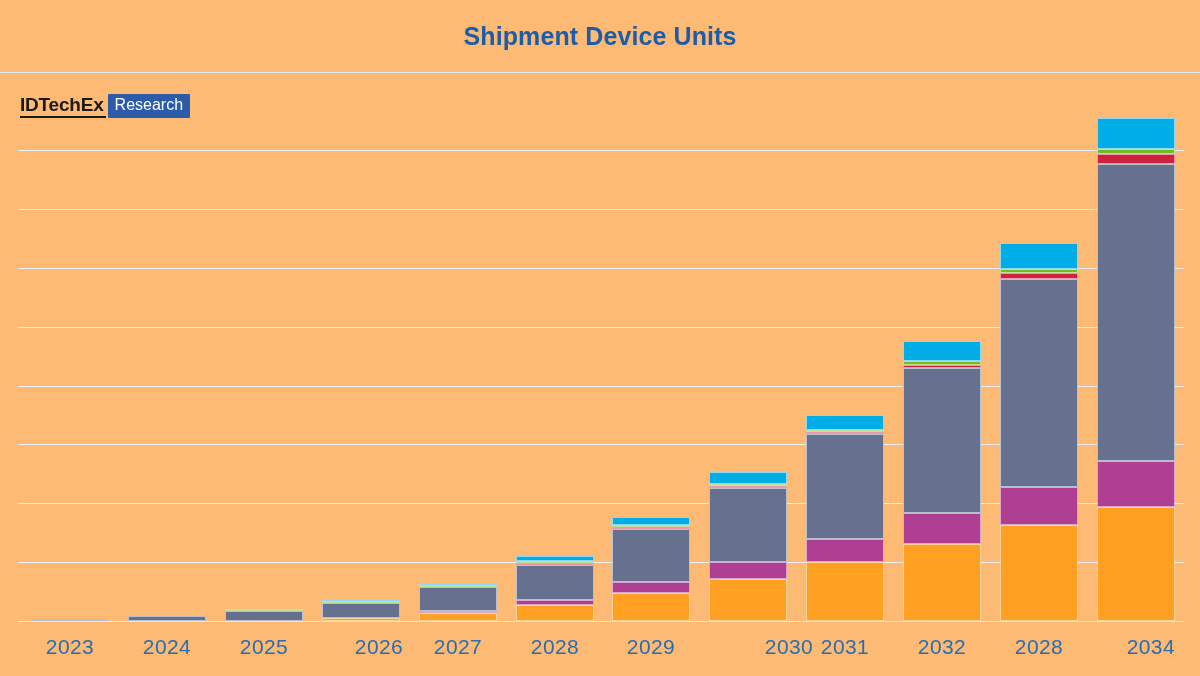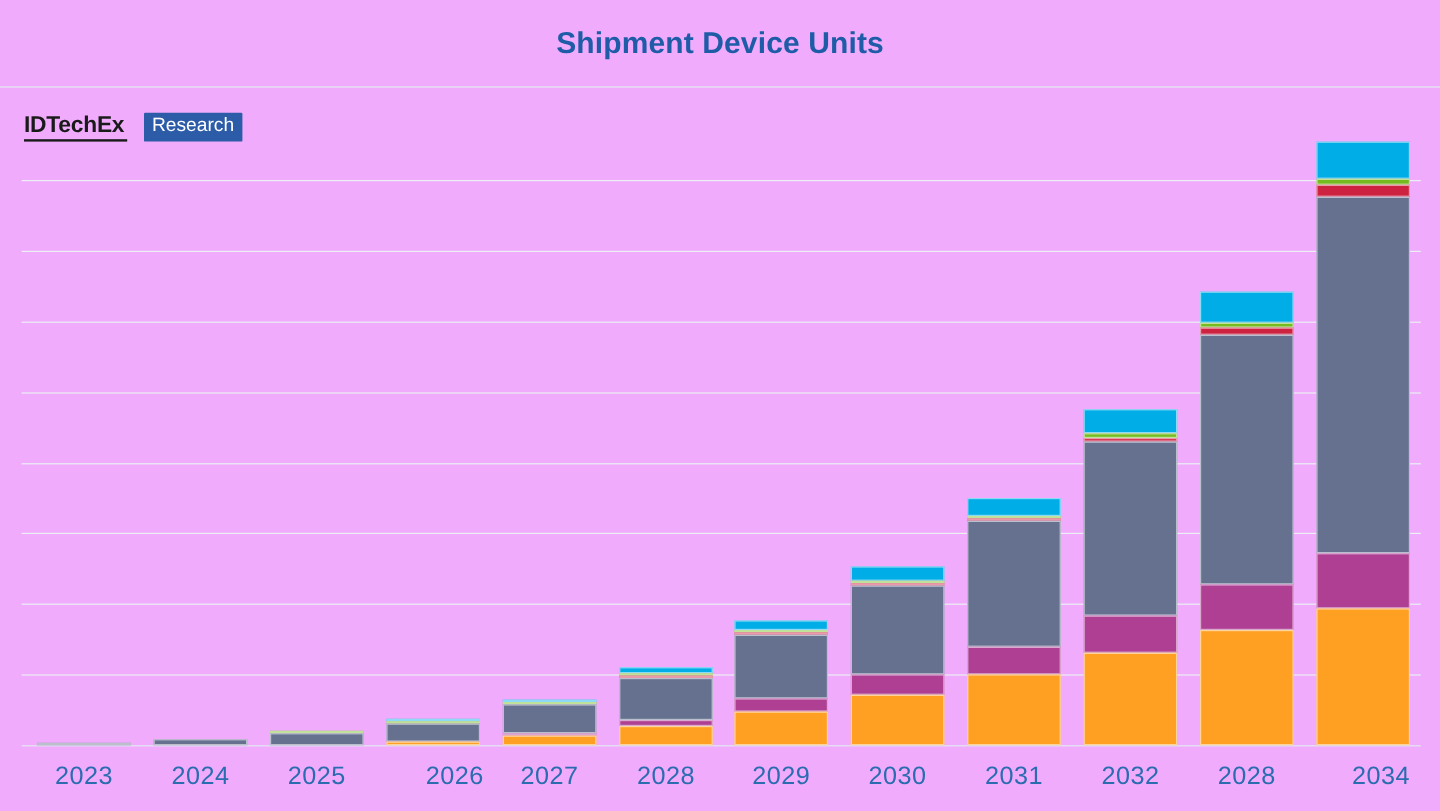--- a/index.html
+++ b/index.html
@@ -7,21 +7,21 @@
   html, body {
     margin: 0; padding: 0;
     width: 1200px; height: 676px;
     background: #ffffff;
     font-family: "Liberation Sans", sans-serif;
     overflow: hidden;
   }
   #page {
     position: relative;
     width: 1200px; height: 676px;
-    background: #f0abfc;
+    background: #fdba74;
   }
 
   
   .chart-title {
     position: absolute;
     top: 22px; left: 0; width: 1200px;
     text-align: center;
     font-size: 25px;
     font-weight: bold;
     color: #1F5CA8;
@@ -47,21 +47,21 @@
     font-size: 19px;
     font-weight: bold;
     color: #1A1A1A;
     line-height: 22px;
     border-bottom: 2px solid #1A1A1A;
     padding: 0 2px 0 0;
     letter-spacing: -0.2px;
     white-space: nowrap;
   }
   .logo-badge {
-    margin-left: 14px;
+    margin-left: 2px;
     background: #2C5BA8;
     color: #ffffff;
     font-size: 16px;
     line-height: 22px;
     padding: 0 7px 1px 7px;
     border-radius: 1px;
     white-space: nowrap;
   }
 
   
@@ -233,20 +233,20 @@
   </div>
 
   <div class="xaxis" id="xaxis">
       <div class="xtick" style="left: 31px; color: rgb(43, 108, 176);">2023</div>
       <div class="xtick" style="left: 128px; color: rgb(43, 108, 176);">2024</div>
       <div class="xtick" style="left: 225px; color: rgb(43, 108, 176);">2025</div>
       <div class="xtick" style="left: 340px; color: rgb(43, 108, 176);">2026</div>
       <div class="xtick" style="left: 419px; color: rgb(43, 108, 176);">2027</div>
       <div class="xtick" style="left: 516px; color: rgb(43, 108, 176);">2028</div>
       <div class="xtick" style="left: 612px; color: rgb(43, 108, 176);">2029</div>
-      <div class="xtick" style="left: 709px; color: rgb(43, 108, 176); text-align: center;">2030</div>
+      <div class="xtick" style="left: 750px; color: rgb(43, 108, 176); text-align: center;">2030</div>
       <div class="xtick" style="left: 806px; color: rgb(43, 108, 176);">2031</div>
       <div class="xtick" style="left: 903px; color: rgb(43, 108, 176);">2032</div>
       <div class="xtick" style="left: 1000px; color: rgb(43, 108, 176);">2028</div>
       <div class="xtick" style="left: 1097px; color: rgb(43, 108, 176); text-align: right;">2034</div>
     </div>
 
 </div>
 
 </body></html>

